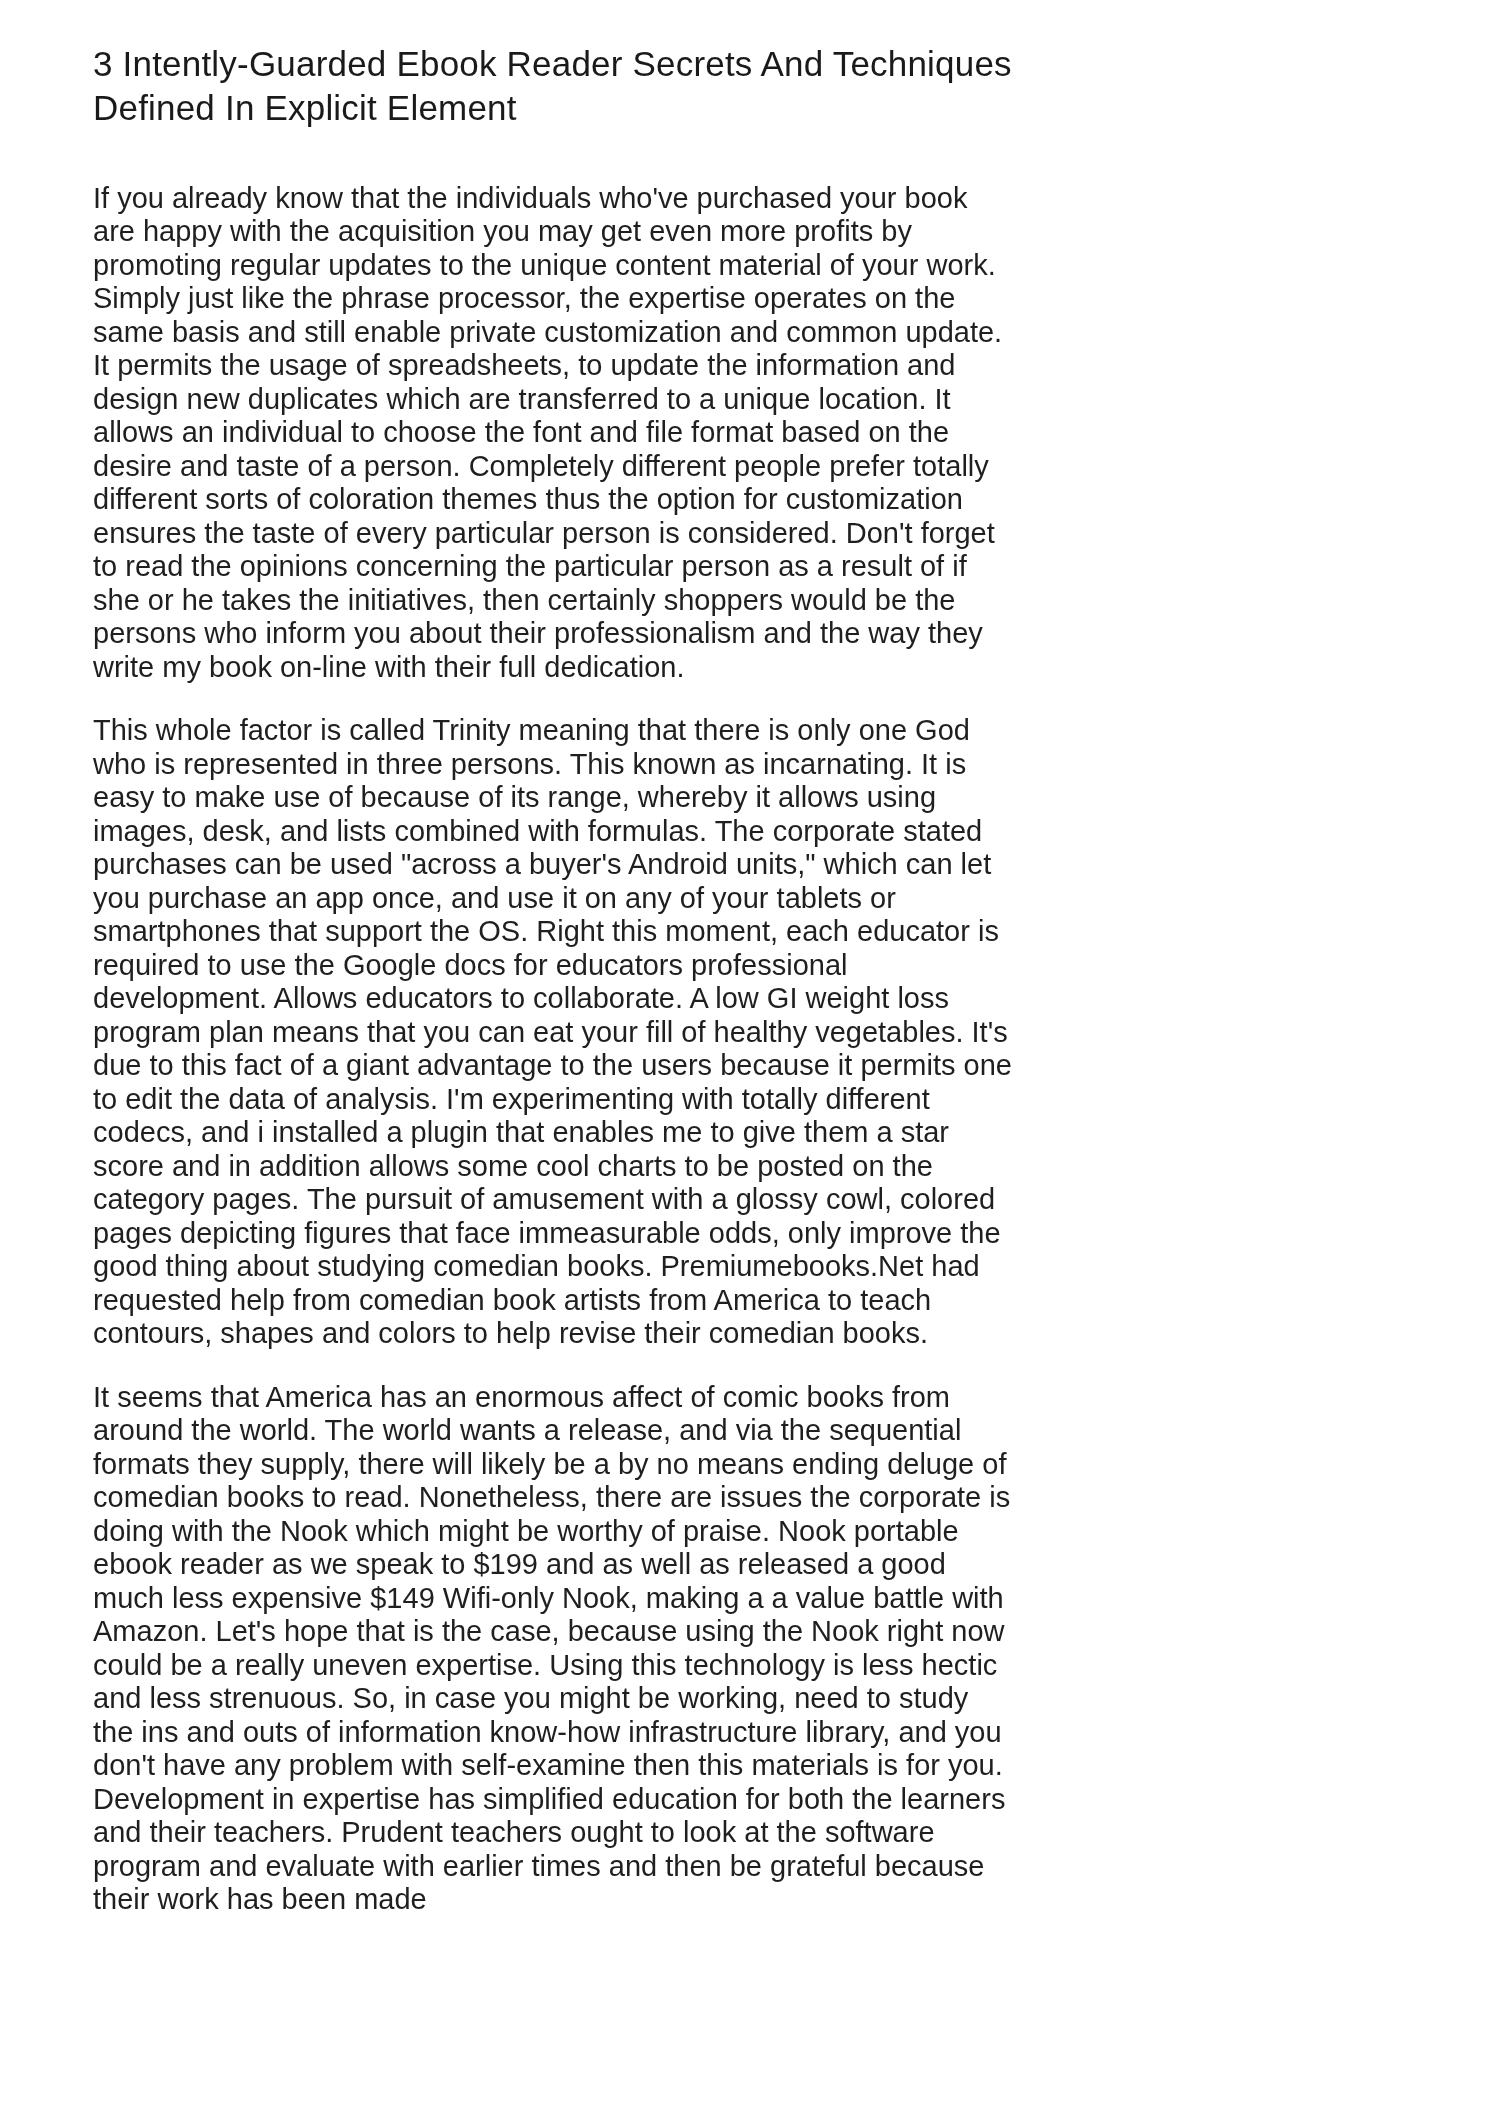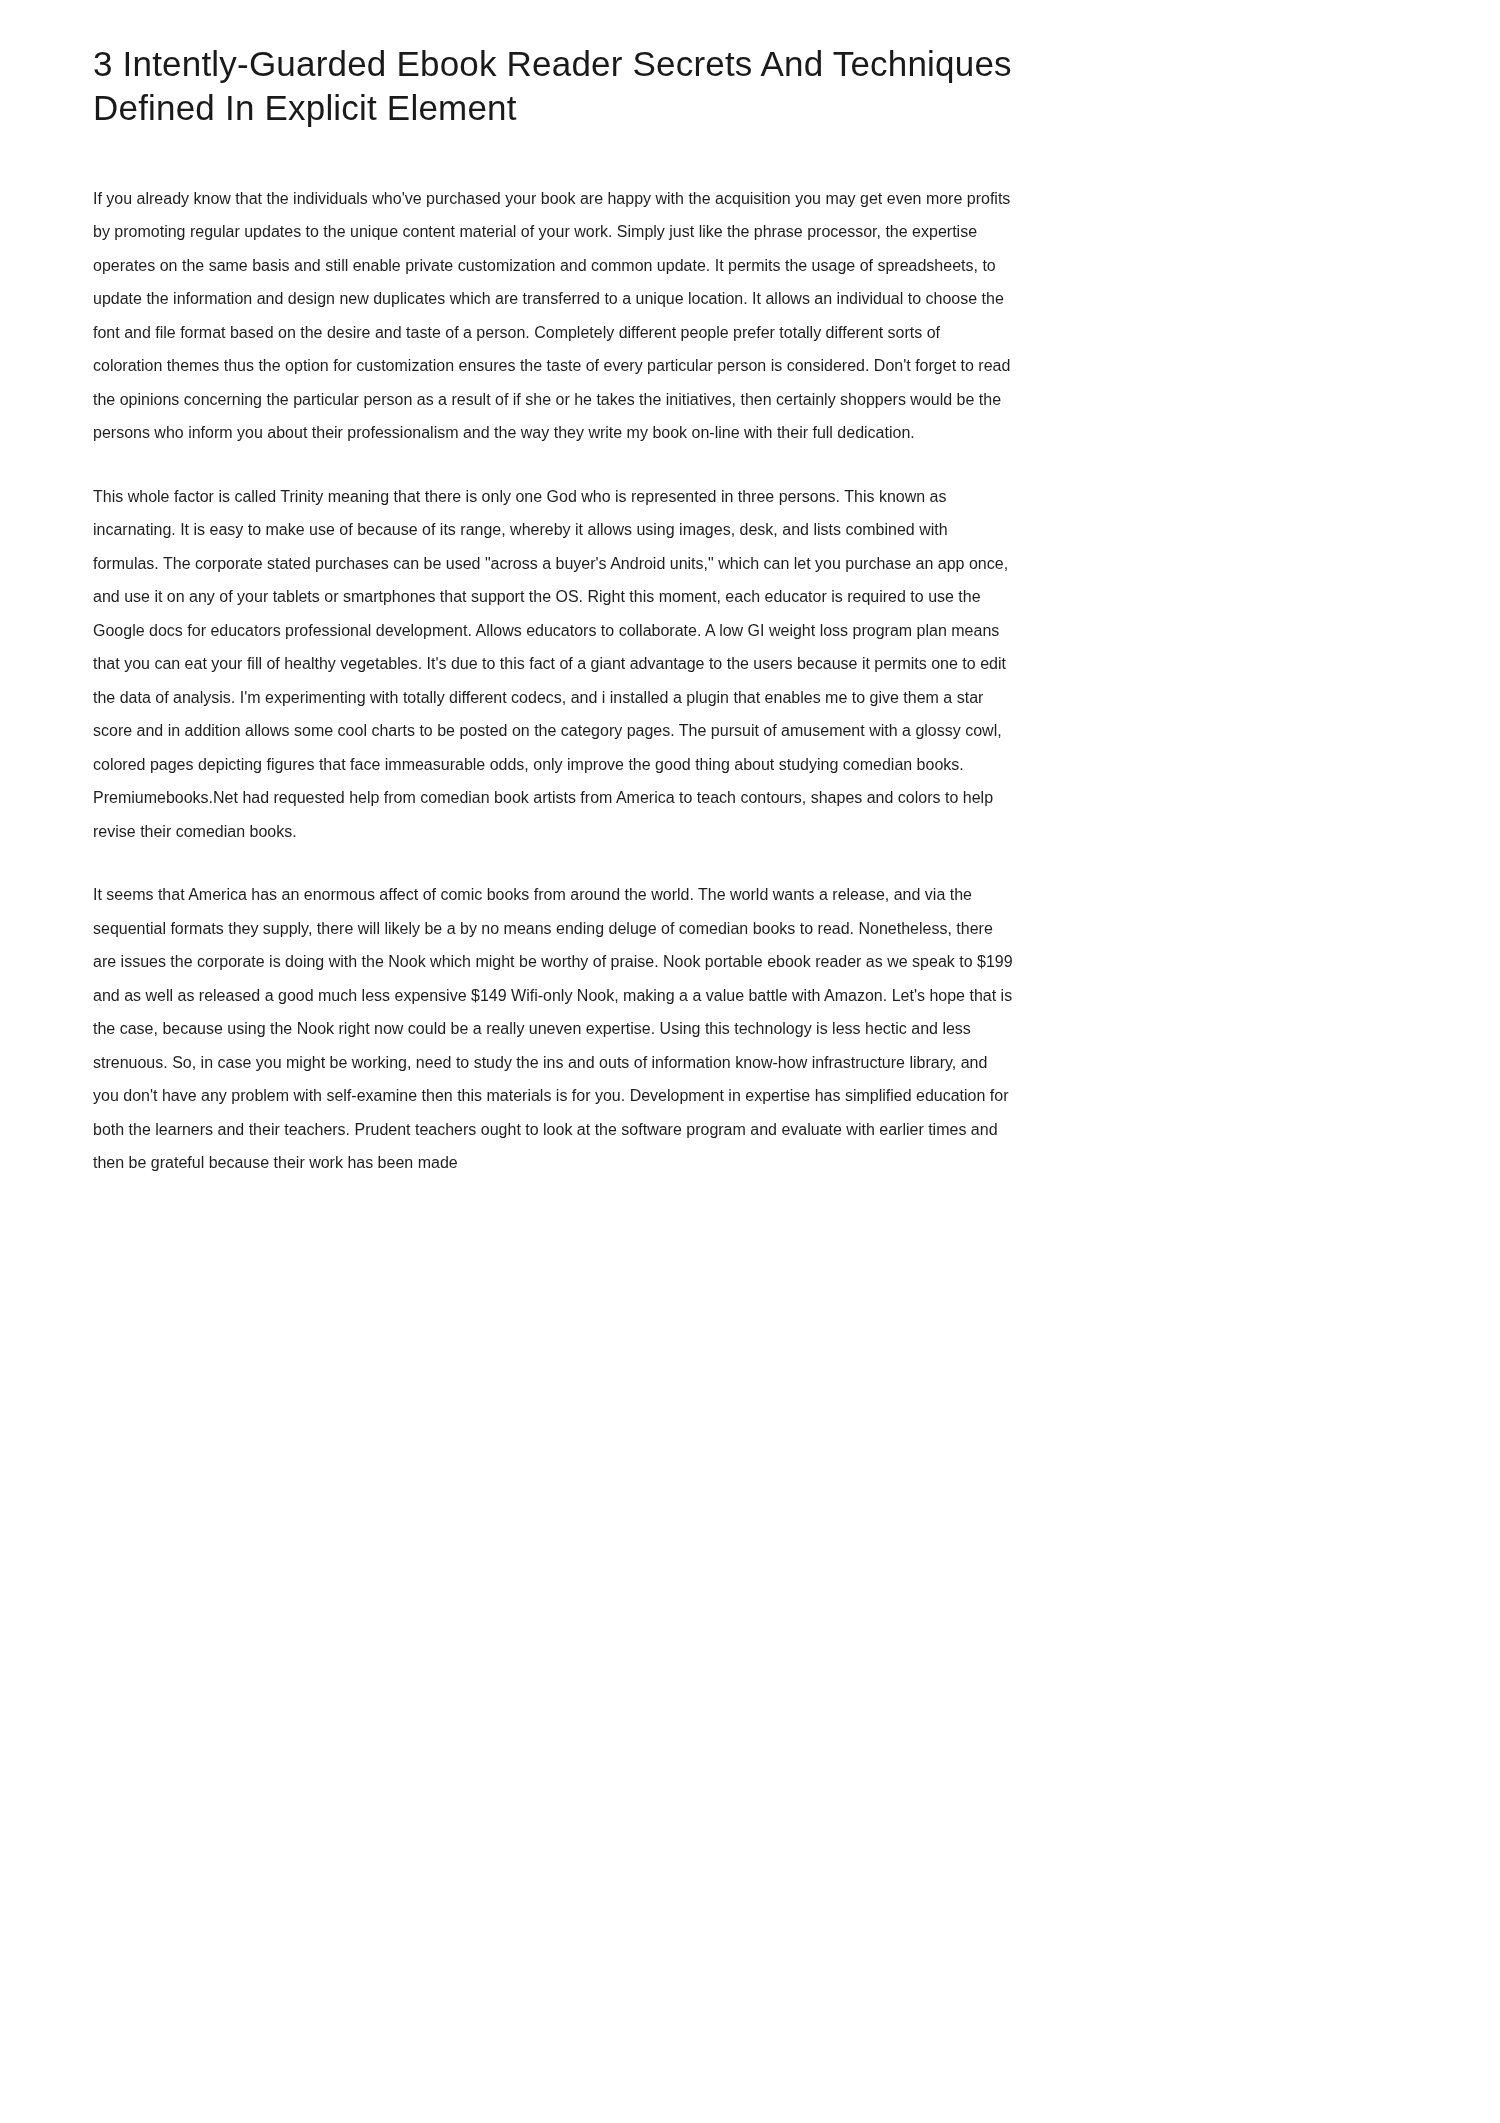--- a/index.html
+++ b/index.html
@@ -24,21 +24,21 @@
   }
   h1.doc-title {
     font-size: 35px;
     font-weight: 400;
     line-height: 1.25;
     color: #1a1a1a;
     margin: 0 0 52px 0;
     letter-spacing: 0.2px;
   }
   p.doc-paragraph {
-    font-size: 16px;
+    font-size: 29px;
     line-height: 33.5px;
     margin: 0 0 30px 0;
     color: #1f1f1f;
     text-align: left;
   }
   p.doc-paragraph + p.doc-paragraph {
   }
 </style>
 </head>
 <body>

